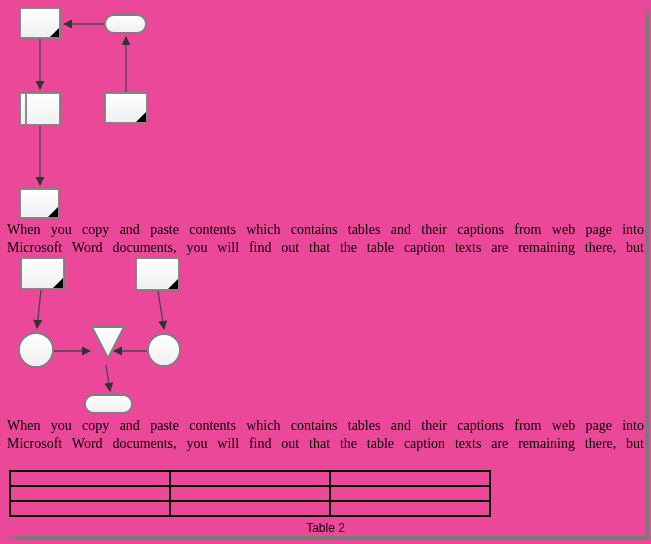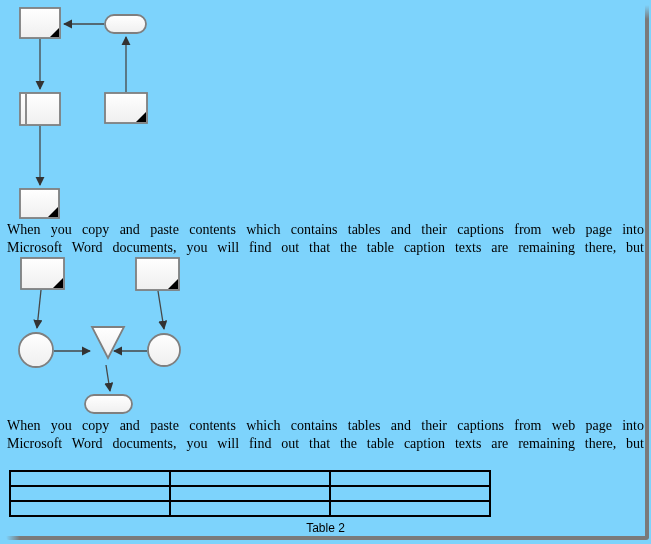--- a/index.html
+++ b/index.html
@@ -1,17 +1,17 @@
 <!DOCTYPE html>
 <html><head>
 <meta charset="utf-8">
 <style>
   html,body { margin:0; padding:0; background:#ffffff; }
   .page {
-    position:relative; width:651px; height:544px; background:#7dd3fc;
+    position:relative; width:651px; height:544px; background:#ec4899;
     overflow:hidden; font-family:"Liberation Serif", serif; color:#000;
   }
   .art { position:absolute; left:0; top:0; }
   .para { position:absolute; left:7px; width:637px; font-size:14px; line-height:18px; }
   .p1 { top:221px; }
   .p2 { top:417px; }
   .jfull { text-align:justify; text-align-last:justify; }
   .jlast { text-align:left; }
   .tbl {
     position:absolute; left:9px; top:470px; width:482px;

